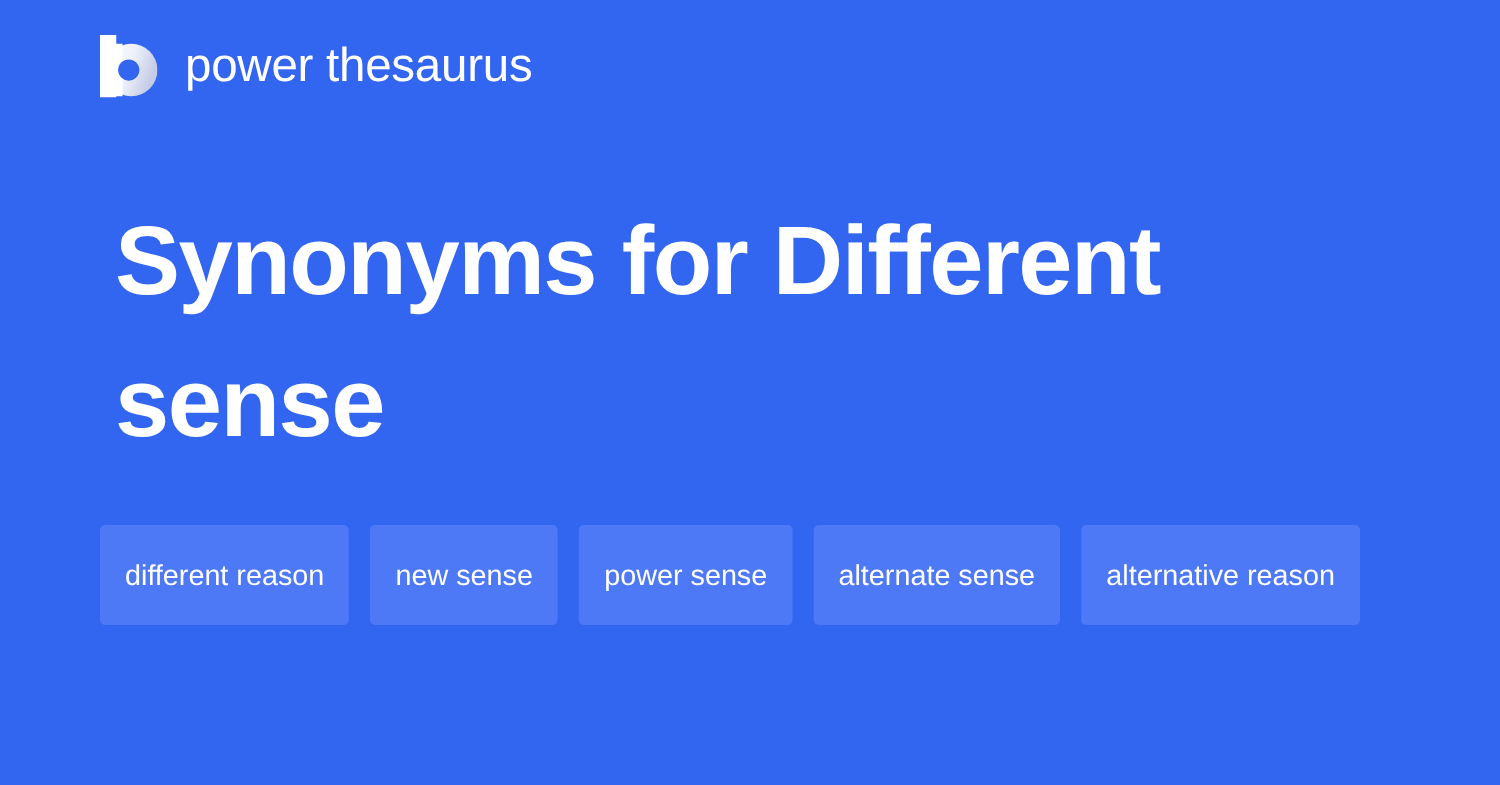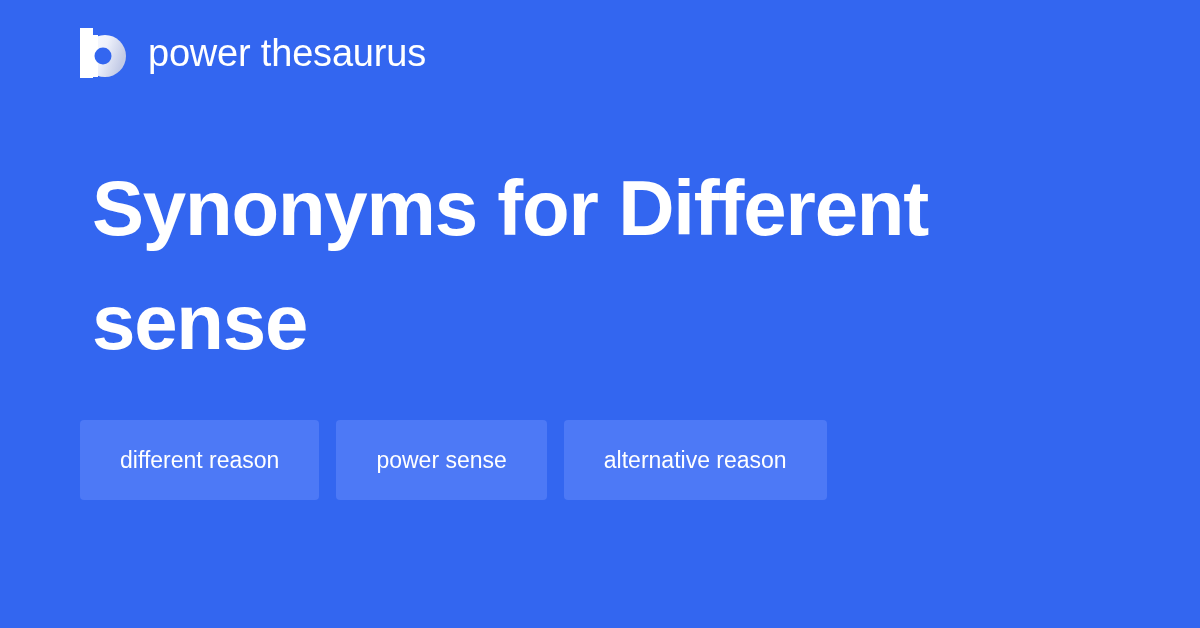--- a/index.html
+++ b/index.html
@@ -69,21 +69,21 @@
     top: 420px;
     width: 1040px;
     display: flex;
     flex-wrap: wrap;
     gap: 15px 17px;
   }
 
   .chip {
     height: 80px;
     box-sizing: border-box;
-    padding: 0 40px;
+    padding: 0 20px;
     background: #4d79f6;
     border-radius: 4px;
     display: flex;
     align-items: center;
     justify-content: center;
     color: #ffffff;
     font-size: 23px;
     font-weight: 400;
     line-height: 1;
     white-space: nowrap;
@@ -112,17 +112,19 @@
 
       <circle cx="23" cy="28" r="8.5" fill="#3366f0"></circle>
     </svg>
     <span class="brand-name">power thesaurus</span>
   </div>
 
   <h1 class="headline">Synonyms for Different sense</h1>
 
   <div class="chips">
     <span class="chip">different reason</span>
+    <span class="chip">new sense</span>
     <span class="chip">power sense</span>
+    <span class="chip">alternate sense</span>
     <span class="chip">alternative reason</span>
   </div>
 
 </div>
 
 </body></html>

